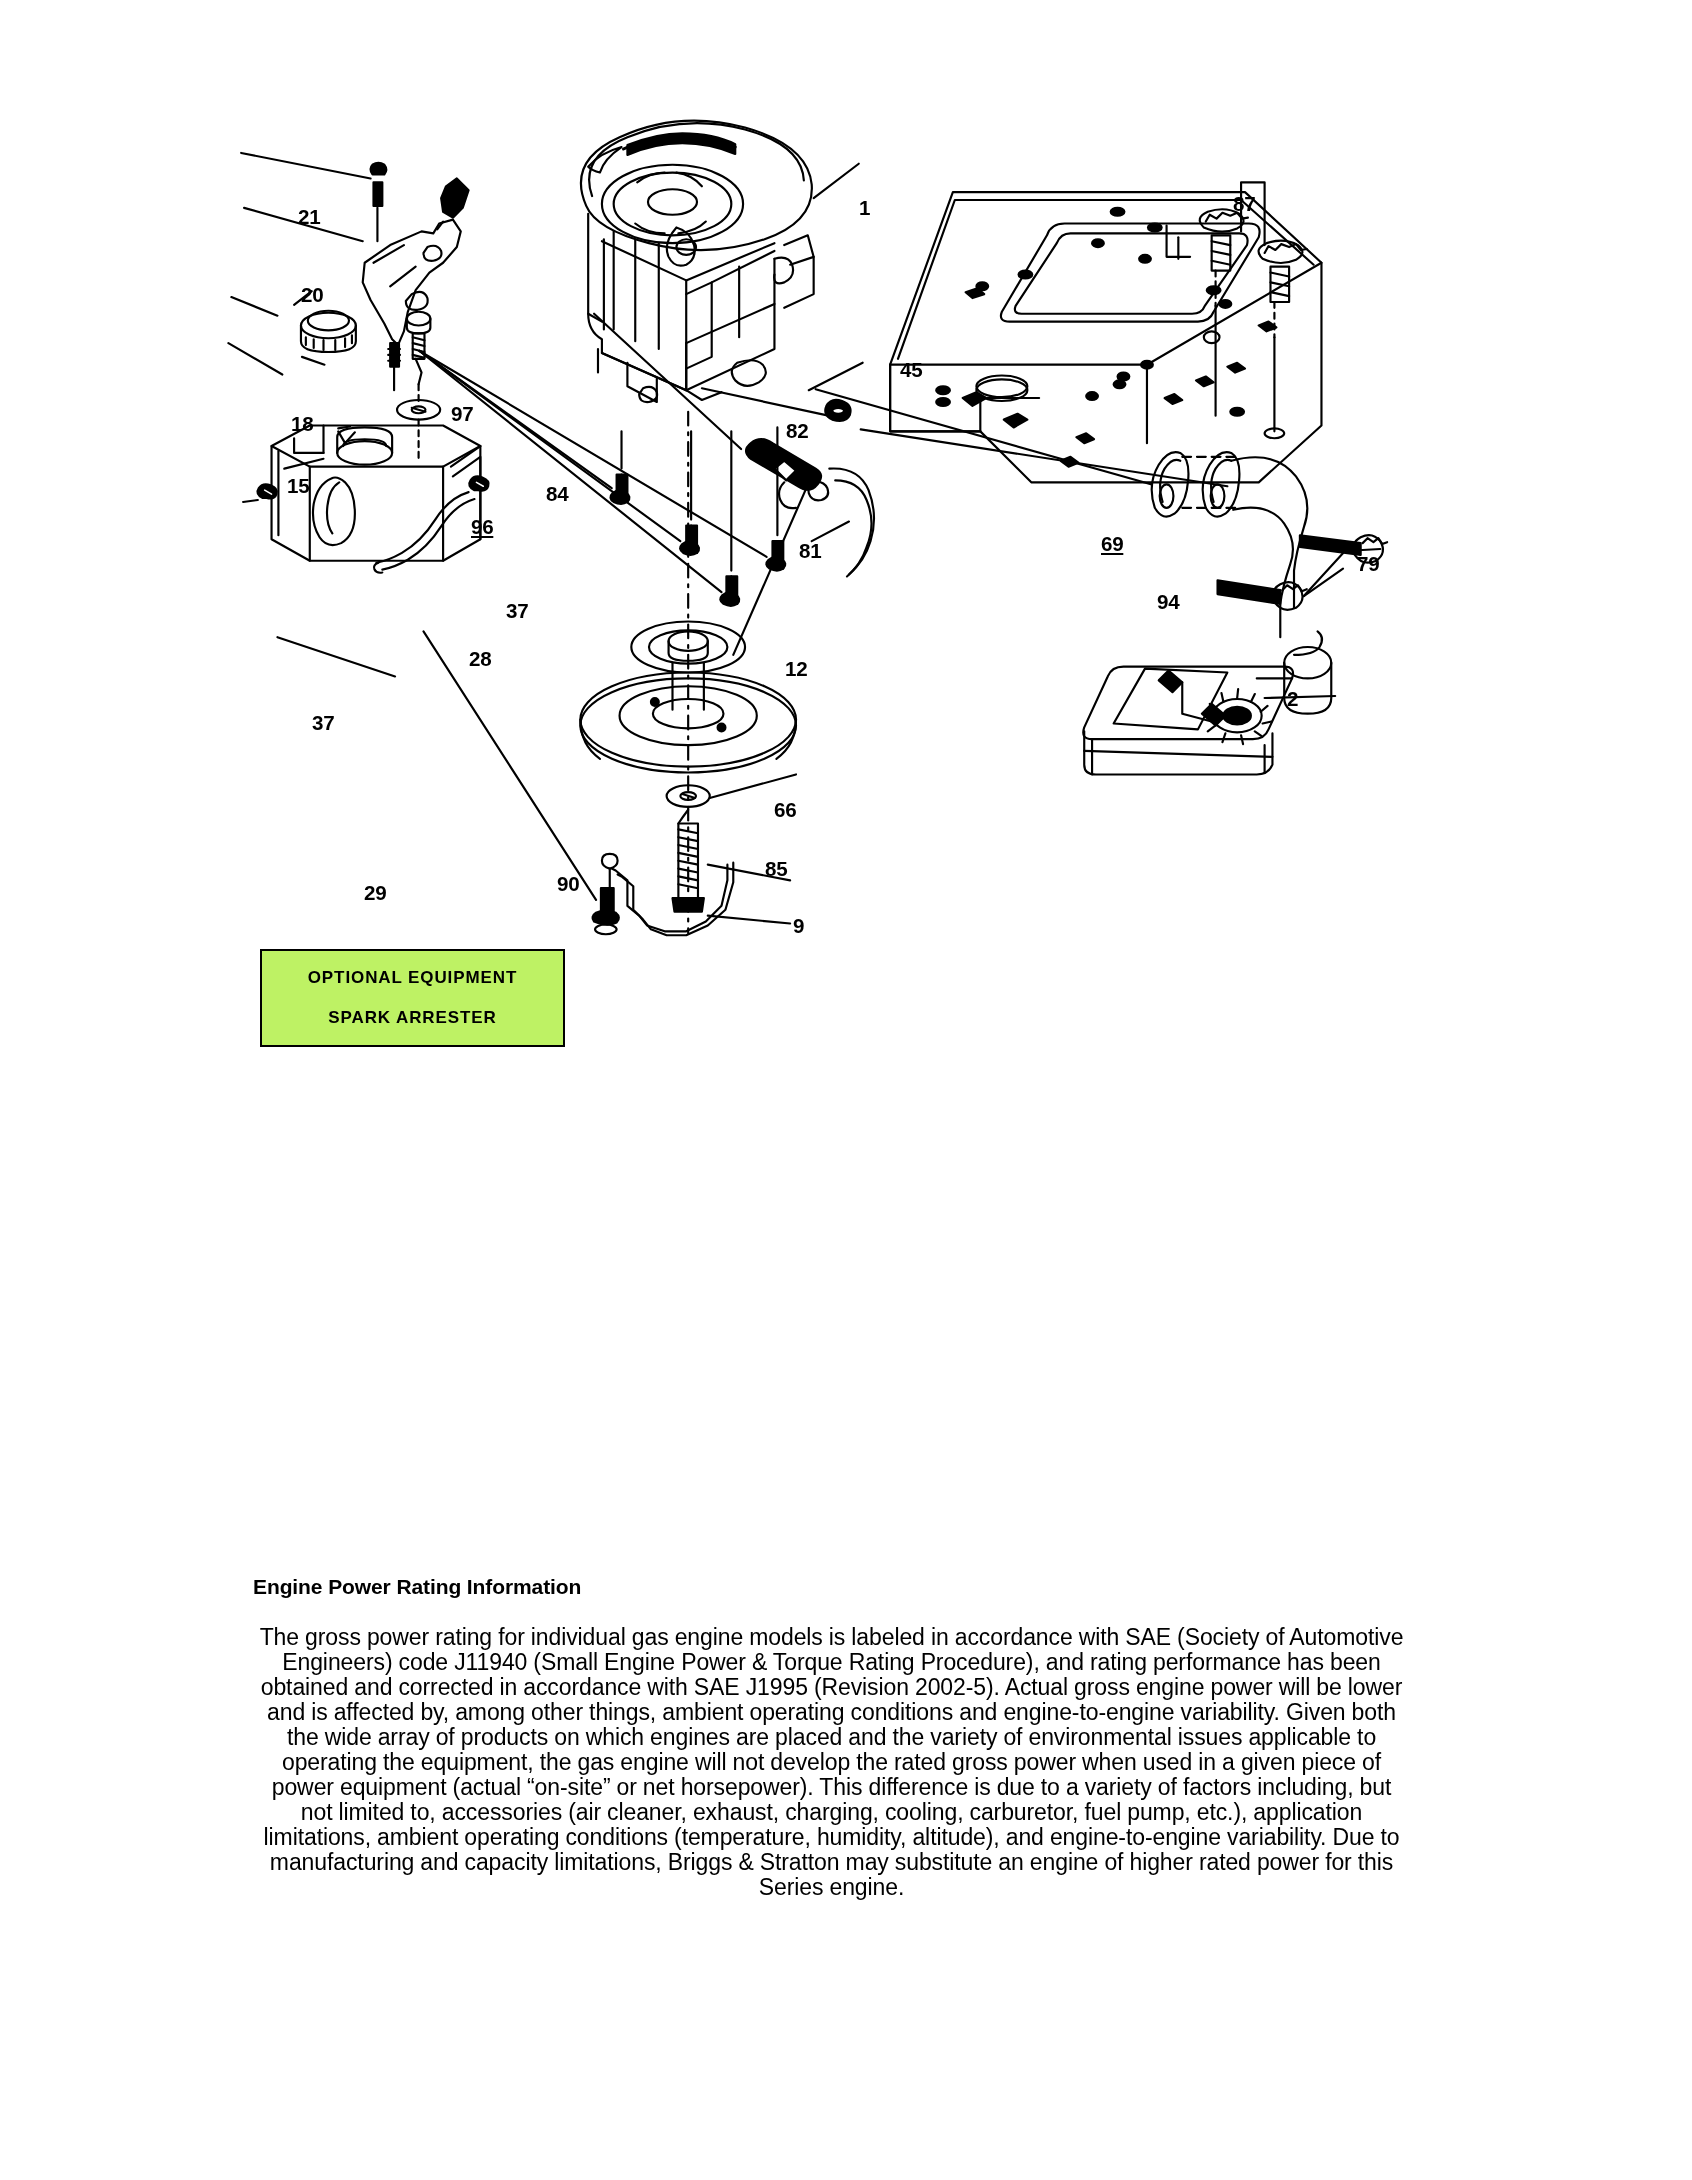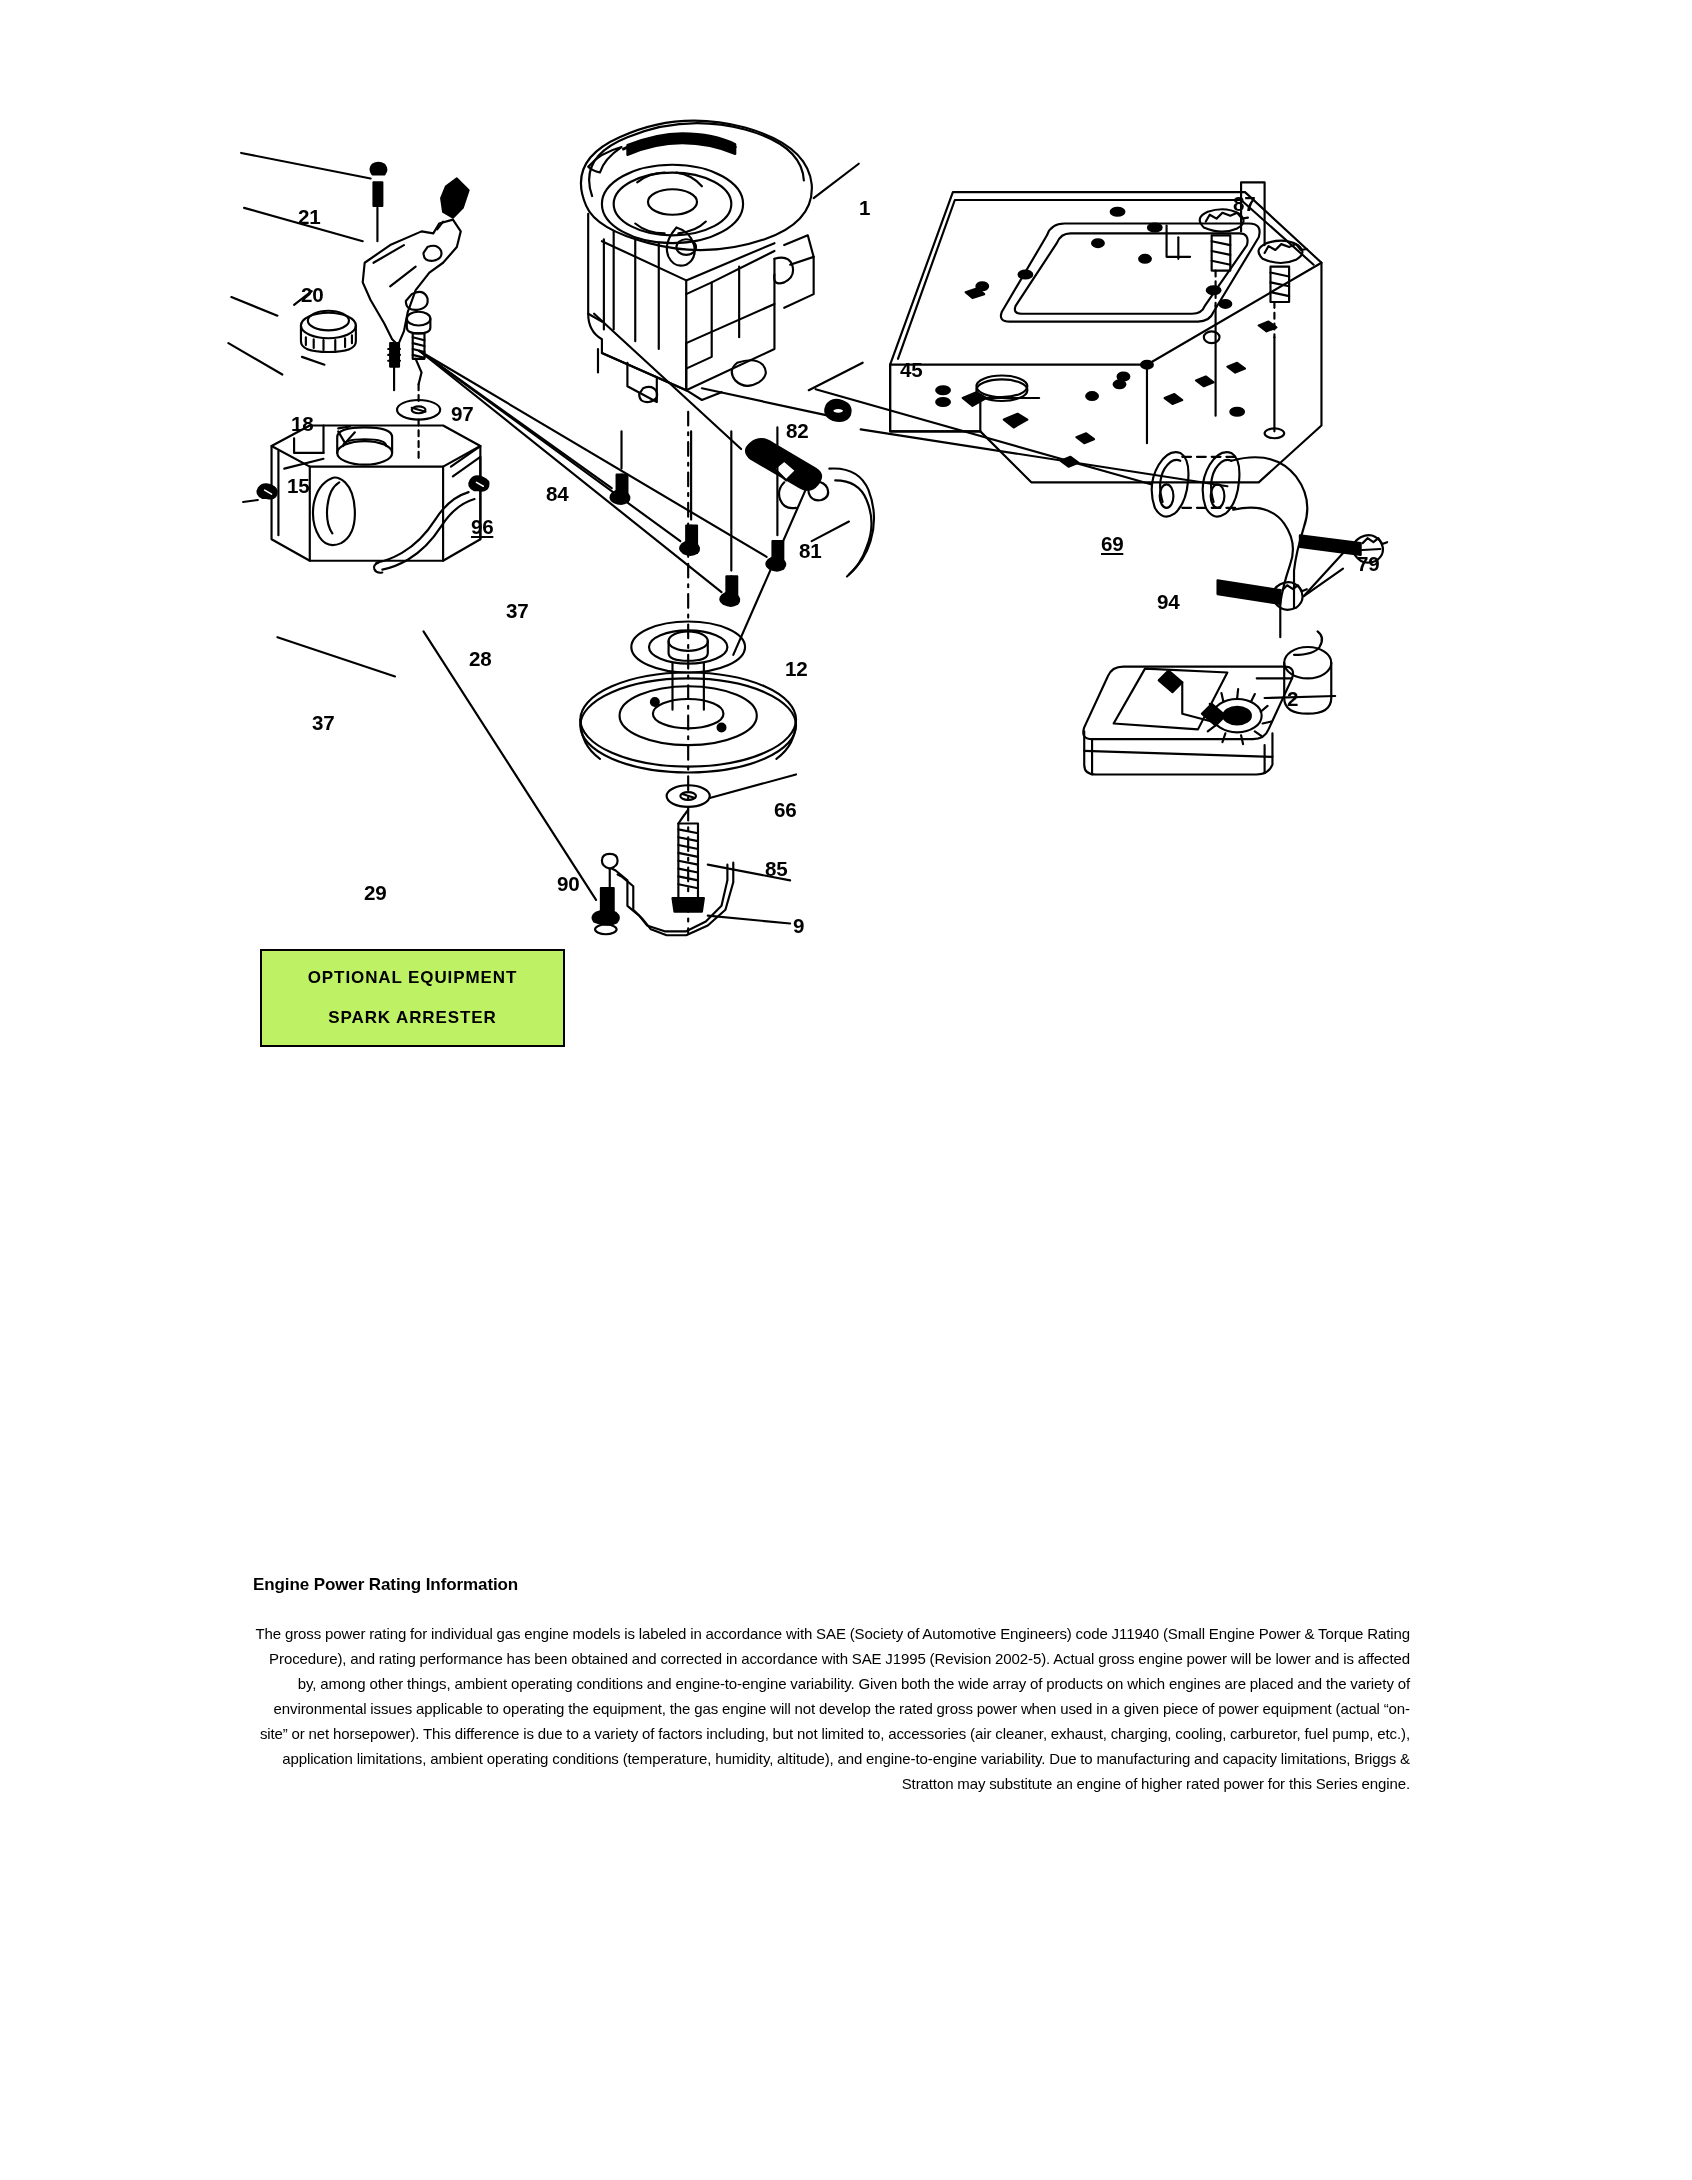--- a/index.html
+++ b/index.html
@@ -41,27 +41,27 @@
     text-align:center;
   }
   #opt-box .line1{margin-bottom:19.6px;}
 
   
   #textblock{
     position:absolute;left:253px;top:1575px;width:1157px;
   }
   #textblock h2{
     margin:0 0 25.5px 0;
-    font-size:17px;font-weight:bold;letter-spacing:-0.1px;
+    font-size:21px;font-weight:bold;letter-spacing:-0.1px;
   }
   #textblock p{
     margin:0;
-    font-size:15px;
+    font-size:23px;
     line-height:25px;
-    text-align:right;
+    text-align:center;
     letter-spacing:-0.1px;
     word-spacing:-0.2px;
   }
 </style>
 </head>
 <body>
 
 <div id="page">
 
   <div id="diagram">

